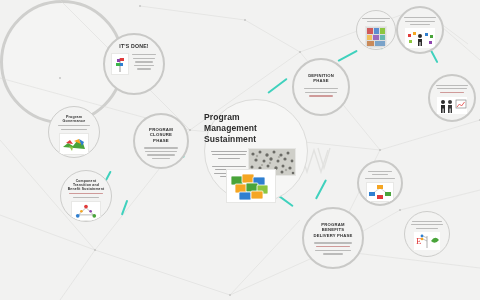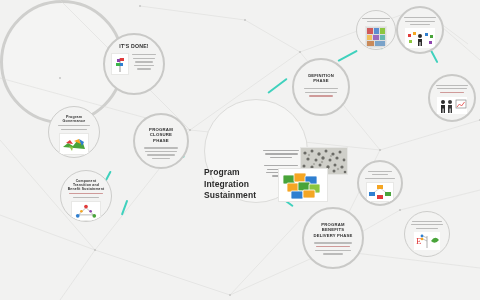--- a/index.html
+++ b/index.html
@@ -21,22 +21,22 @@
 
   .n-title{font-weight:bold;letter-spacing:.2px;color:#2e2e2e;line-height:1.15;}
   .blurline{background:#8d8d8d;opacity:.55;border-radius:1px;height:1.4px;margin:1.1px 0;}
   .blurwrap{display:flex;flex-direction:column;align-items:center;width:100%;}
 
   
   #hub{left:196px;top:91px;width:118px;height:118px;border-radius:50%;
        border:3px solid #cfcfcd;background:#f4f4f3;}
   #hub-inner{position:absolute;left:204px;top:99px;width:102px;height:102px;
        border-radius:50%;border:1.5px solid #dcdcda;background:#f6f6f5;}
-  #hub-content{position:absolute;left:204px;top:99px;width:102px;height:102px;
-       display:flex;flex-direction:row;align-items:flex-end;padding-top:7px;
+  #hub-content{position:absolute;left:204px;top:105px;width:102px;height:102px;
+       display:flex;flex-direction:column;align-items:flex-start;padding-top:7px;
        box-sizing:border-box;}
   #hub-title{font-size:8.5px;font-weight:bold;color:#2b2b2b;line-height:1.32;
        letter-spacing:.1px;}
   #hub-lower{position:relative;width:100%;height:54px;margin-top:2px;}
   #hub-text{position:absolute;left:7px;top:2px;width:36px;}
   #hub-text .blurline{height:1.2px;background:#7a7a7a;opacity:.6;}
 
   .photo{position:absolute;background:#fff;border:1px solid #e6e6e4;overflow:hidden;}
   .noise{width:100%;height:100%;}
 
@@ -97,21 +97,21 @@
   <div class="connector" style="left:376px;top:30px;width:17px;transform:rotate(0deg);"></div>
   <div class="connector" style="left:428px;top:44px;width:20px;transform:rotate(62deg);"></div>
   <div class="connector" style="left:382px;top:36px;width:12px;transform:rotate(92deg);"></div>
   <div class="connector" style="left:122px;top:214px;width:16px;transform:rotate(-70deg);"></div>
 
   <div id="hub"></div>
   <div id="hub-inner"></div>
   <div id="hub-content">
     <div id="hub-title">
       <div>Program</div>
-      <div>Integration</div>
+      <div>Management</div>
       <div>Sustainment</div>
     </div>
     <div id="hub-lower">
       <div id="hub-text" title="">
         <div class="blurwrap">
           <div class="blurline" style="width:100%"></div>
           <div class="blurline" style="width:92%"></div>
           <div class="blurline" style="width:60%"></div>
         </div>
         <div class="blurwrap" style="margin-top:5px;">

